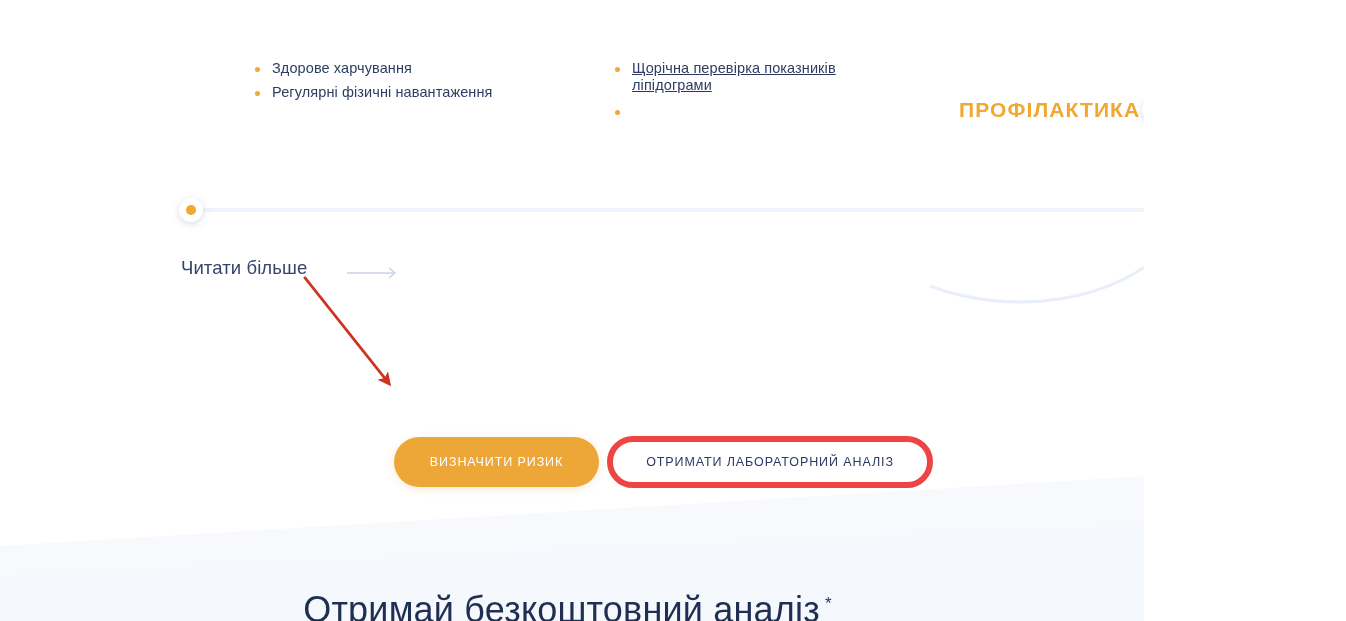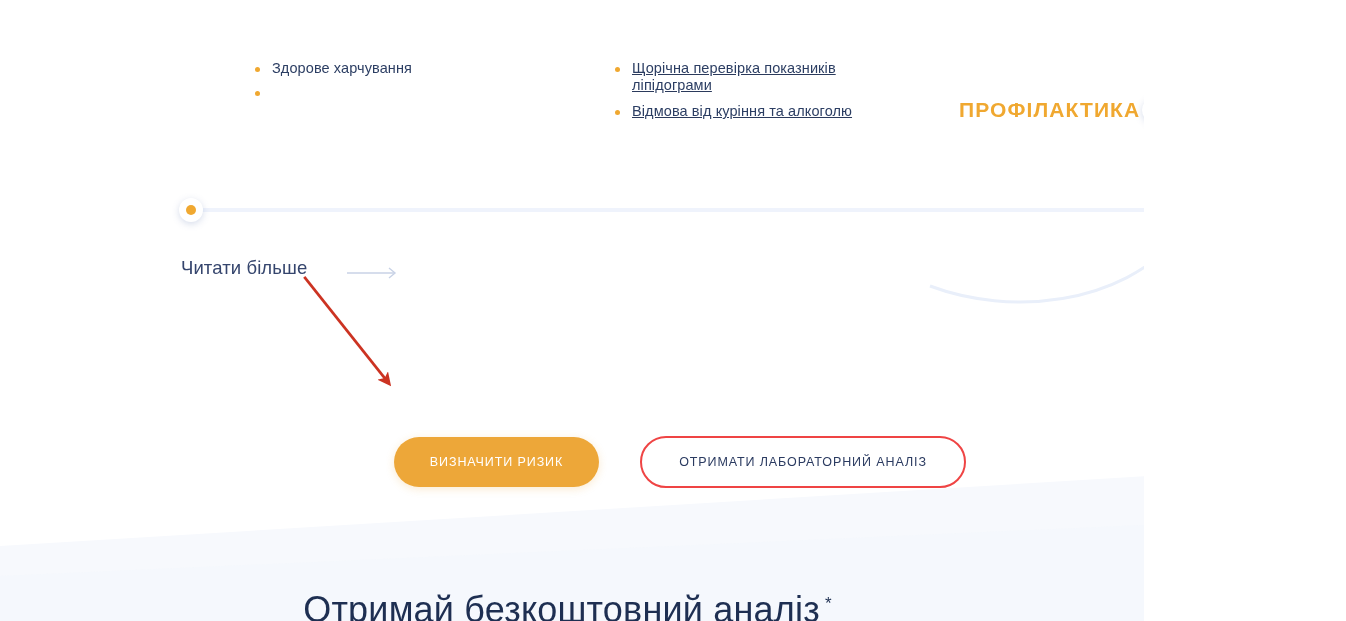--- a/index.html
+++ b/index.html
@@ -123,21 +123,21 @@
     margin-top: 12px;
   }
 
   
   .btn-row {
     position: absolute;
     left: 394px;
     top: 420px;
     display: flex;
     align-items: center;
-    gap: 41px;
+    gap: 8px;
   }
   .btn {
     font-family: "Liberation Sans", "DejaVu Sans", sans-serif;
     font-size: 12.5px;
     letter-spacing: 0.9px;
     border-radius: 30px;
     cursor: pointer;
     white-space: nowrap;
     display: flex;
     align-items: center;
@@ -149,21 +149,21 @@
     background: #eda739;
     color: #ffffff;
     border: none;
     box-shadow: 0 2px 8px rgba(230, 160, 45, 0.22);
   }
   .btn-outline {
     width: 326px;
     height: 52px;
     background: #ffffff;
     color: #2a3a60;
-    border: 2px solid #ef4444;
+    border: 6px solid #ef4444;
     text-align: center;
   }
 
   
   .bottom-heading {
     position: absolute;
     left: 0;
     right: 9px;
     top: 565px;
     text-align: center;
@@ -204,31 +204,31 @@
 
   <div class="lists">
 
     <div class="list-col col-left">
       <div class="list-item">
         <span class="bullet-dot"></span>
         <span class="list-text">Здорове харчування</span>
       </div>
       <div class="list-item">
         <span class="bullet-dot"></span>
+        <span class="list-text">Регулярні фізичні навантаження</span>
       </div>
     </div>
 
     <div class="list-col col-right">
       <div class="list-item">
         <span class="bullet-dot"></span>
         <span class="list-text">Щорічна перевірка показників ліпідограми</span>
       </div>
       <div class="list-item">
         <span class="bullet-dot"></span>
-        <span class="list-text">Відмова від куріння та алкоголю</span>
       </div>
     </div>
 
   </div>
 
   <div class="prevention-label">ПРОФІЛАКТИКА</div>
 
   <div class="node-dot" id="dot-right"></div>
   <div class="node-dot" id="dot-left"></div>
 

